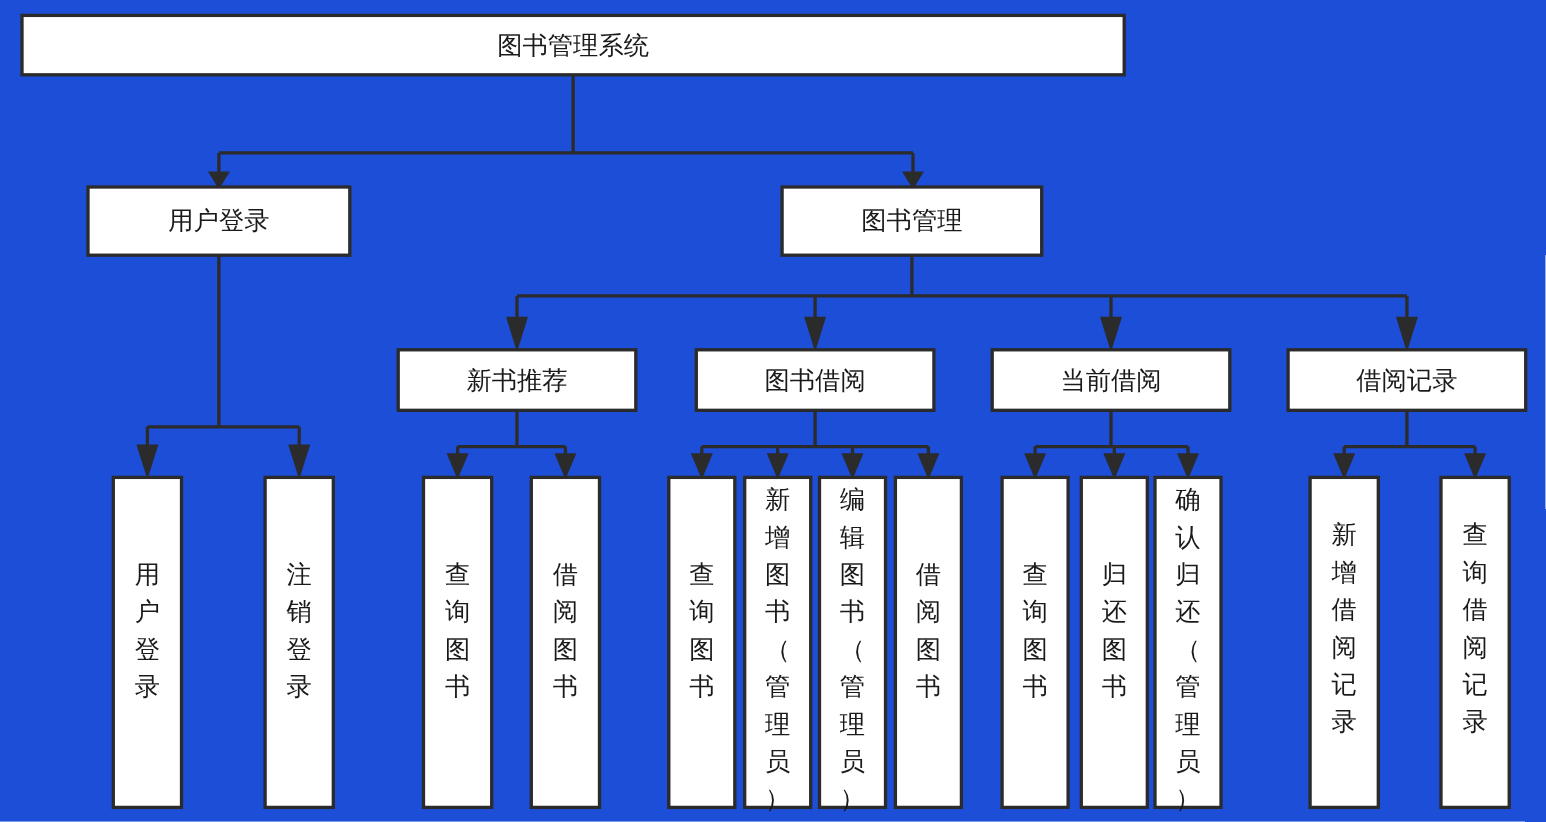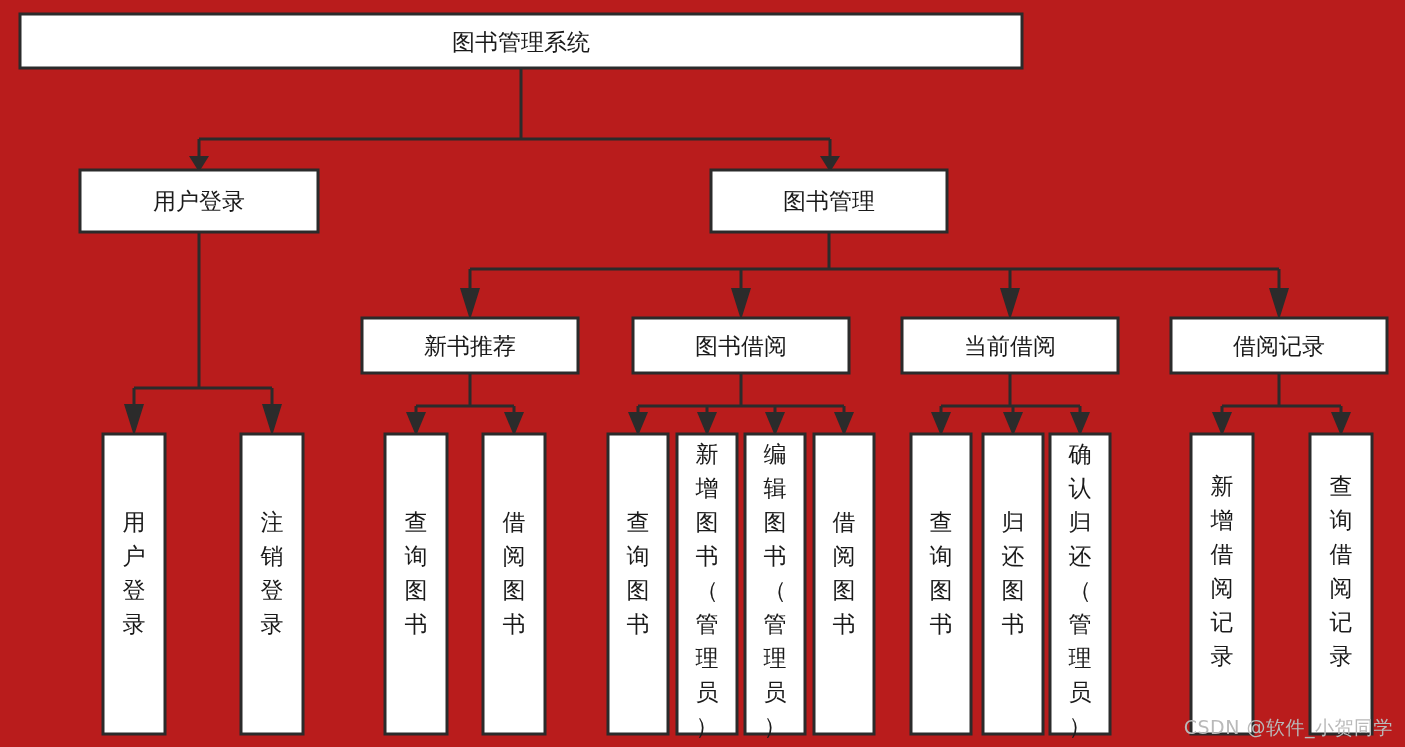--- a/index.html
+++ b/index.html
@@ -7,21 +7,21 @@
     padding: 0;
     background: #ffffff;
   }
   body {
     font-family: "DejaVu Sans", "Liberation Sans", sans-serif;
   }
   #diagram-root {
     position: relative;
     width: 1405px;
     height: 747px;
-    background: #b91c1c;
+    background: #1d4ed8;
     overflow: hidden;
   }
   svg.diagram {
     position: absolute;
     left: 0;
     top: 0;
     width: 1405px;
     height: 747px;
   }
   .node-box {
@@ -190,14 +190,13 @@
         <rect class="node-box" x="1191" y="434" width="62" height="300"></rect>
         <text class="node-label-v" x="1222"><tspan x="1222" y="494">新</tspan><tspan x="1222" y="528">增</tspan><tspan x="1222" y="562">借</tspan><tspan x="1222" y="596">阅</tspan><tspan x="1222" y="630">记</tspan><tspan x="1222" y="664">录</tspan></text>
       </g>
       <g>
         <rect class="node-box" x="1310" y="434" width="62" height="300"></rect>
         <text class="node-label-v" x="1341"><tspan x="1341" y="494">查</tspan><tspan x="1341" y="528">询</tspan><tspan x="1341" y="562">借</tspan><tspan x="1341" y="596">阅</tspan><tspan x="1341" y="630">记</tspan><tspan x="1341" y="664">录</tspan></text>
       </g>
     </g>
   </svg>
 
-  <div class="watermark">CSDN @软件_小贺同学</div>
 </div>
 
 </body></html>

